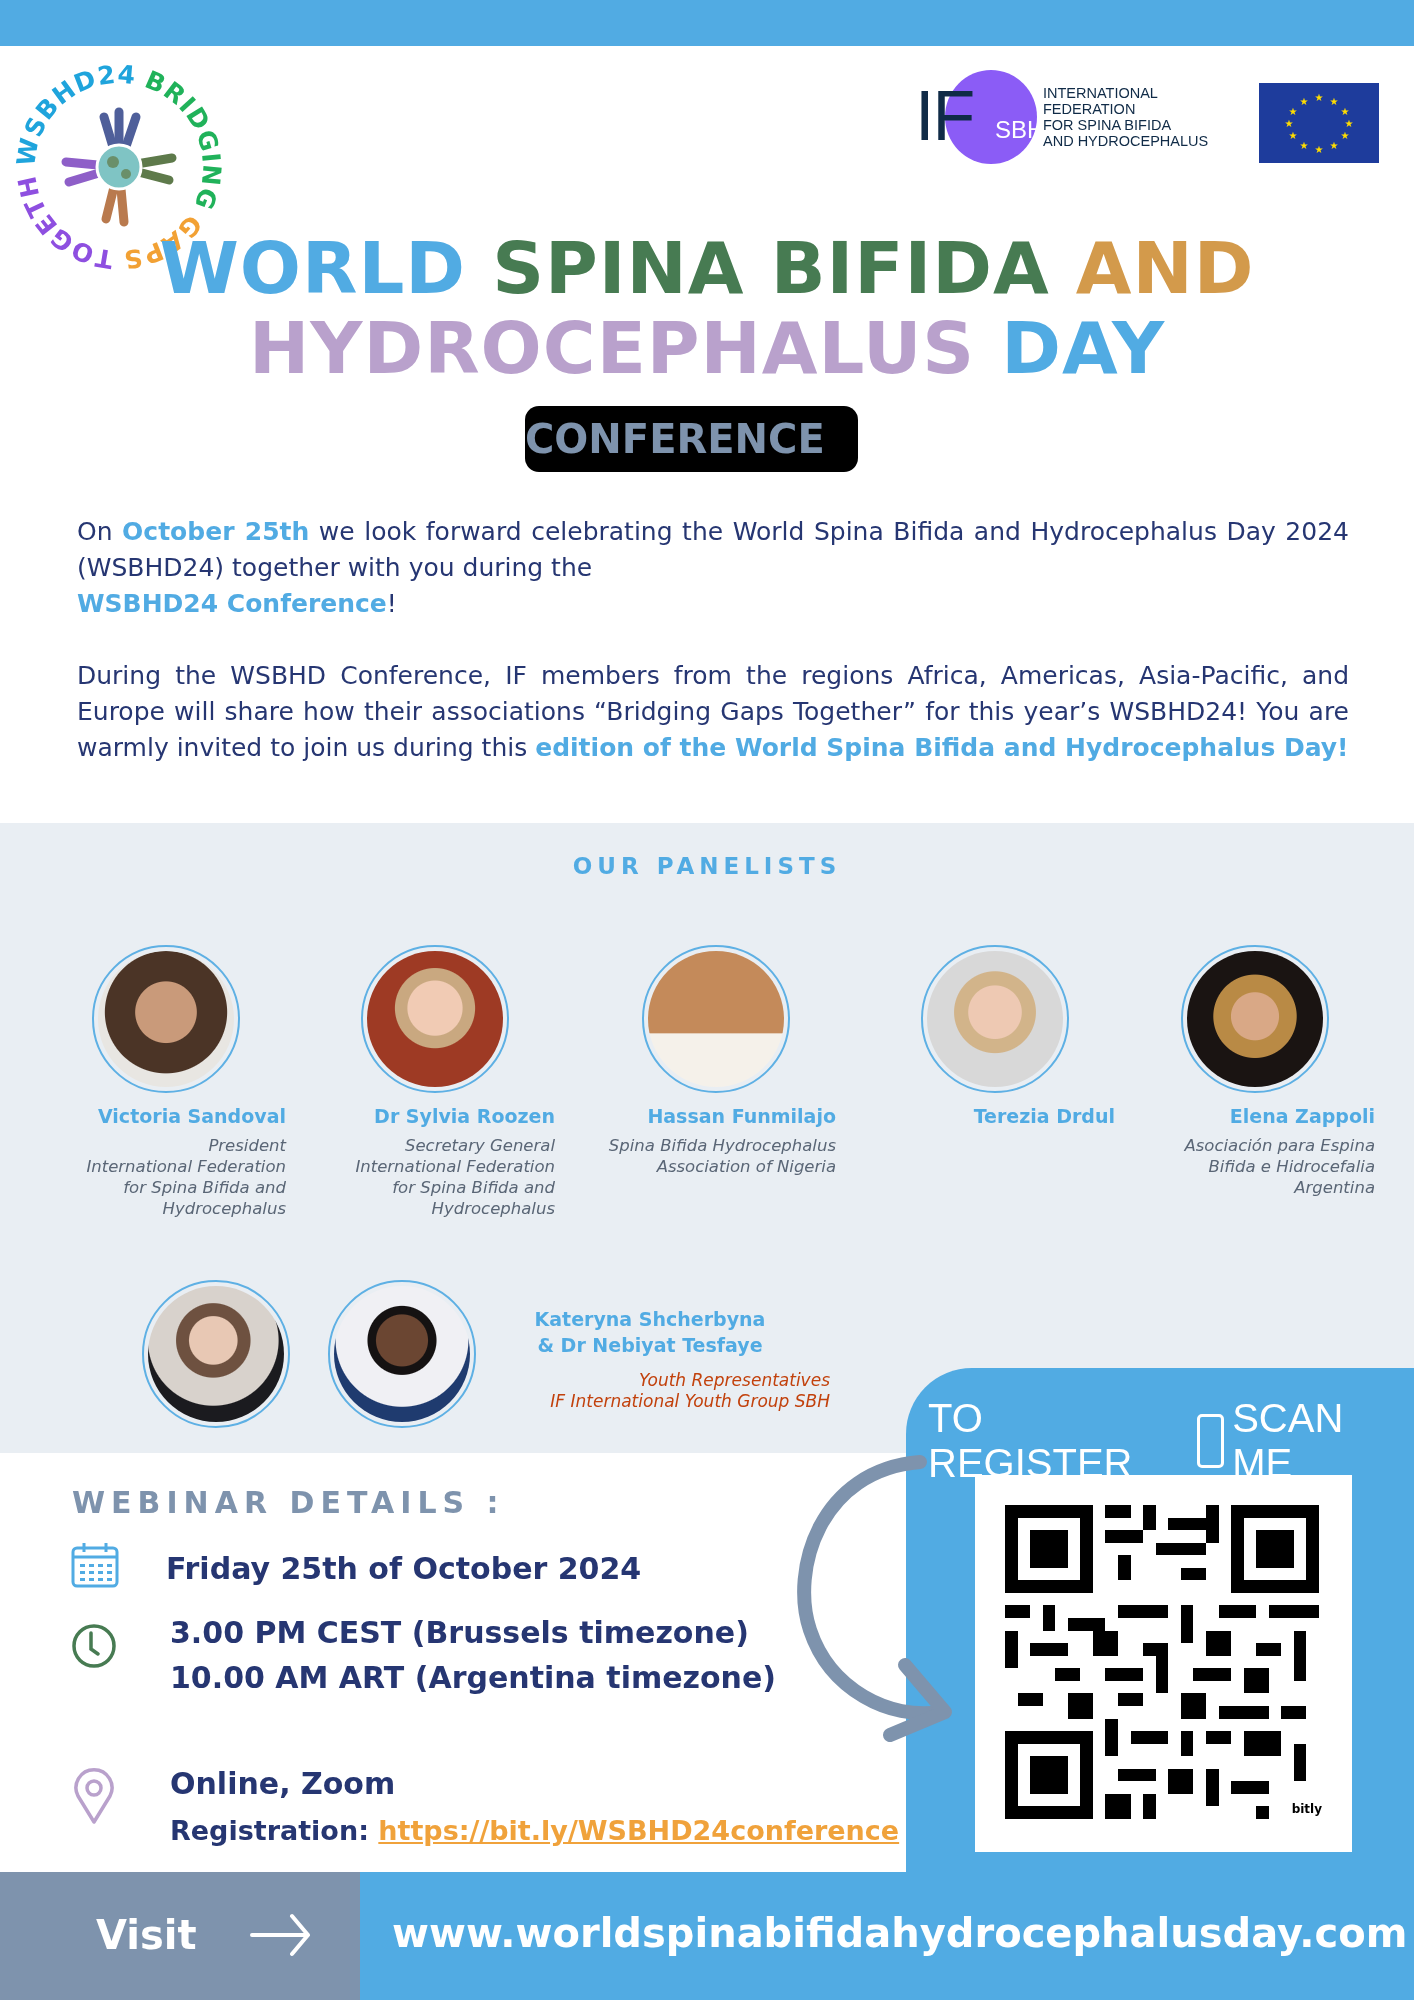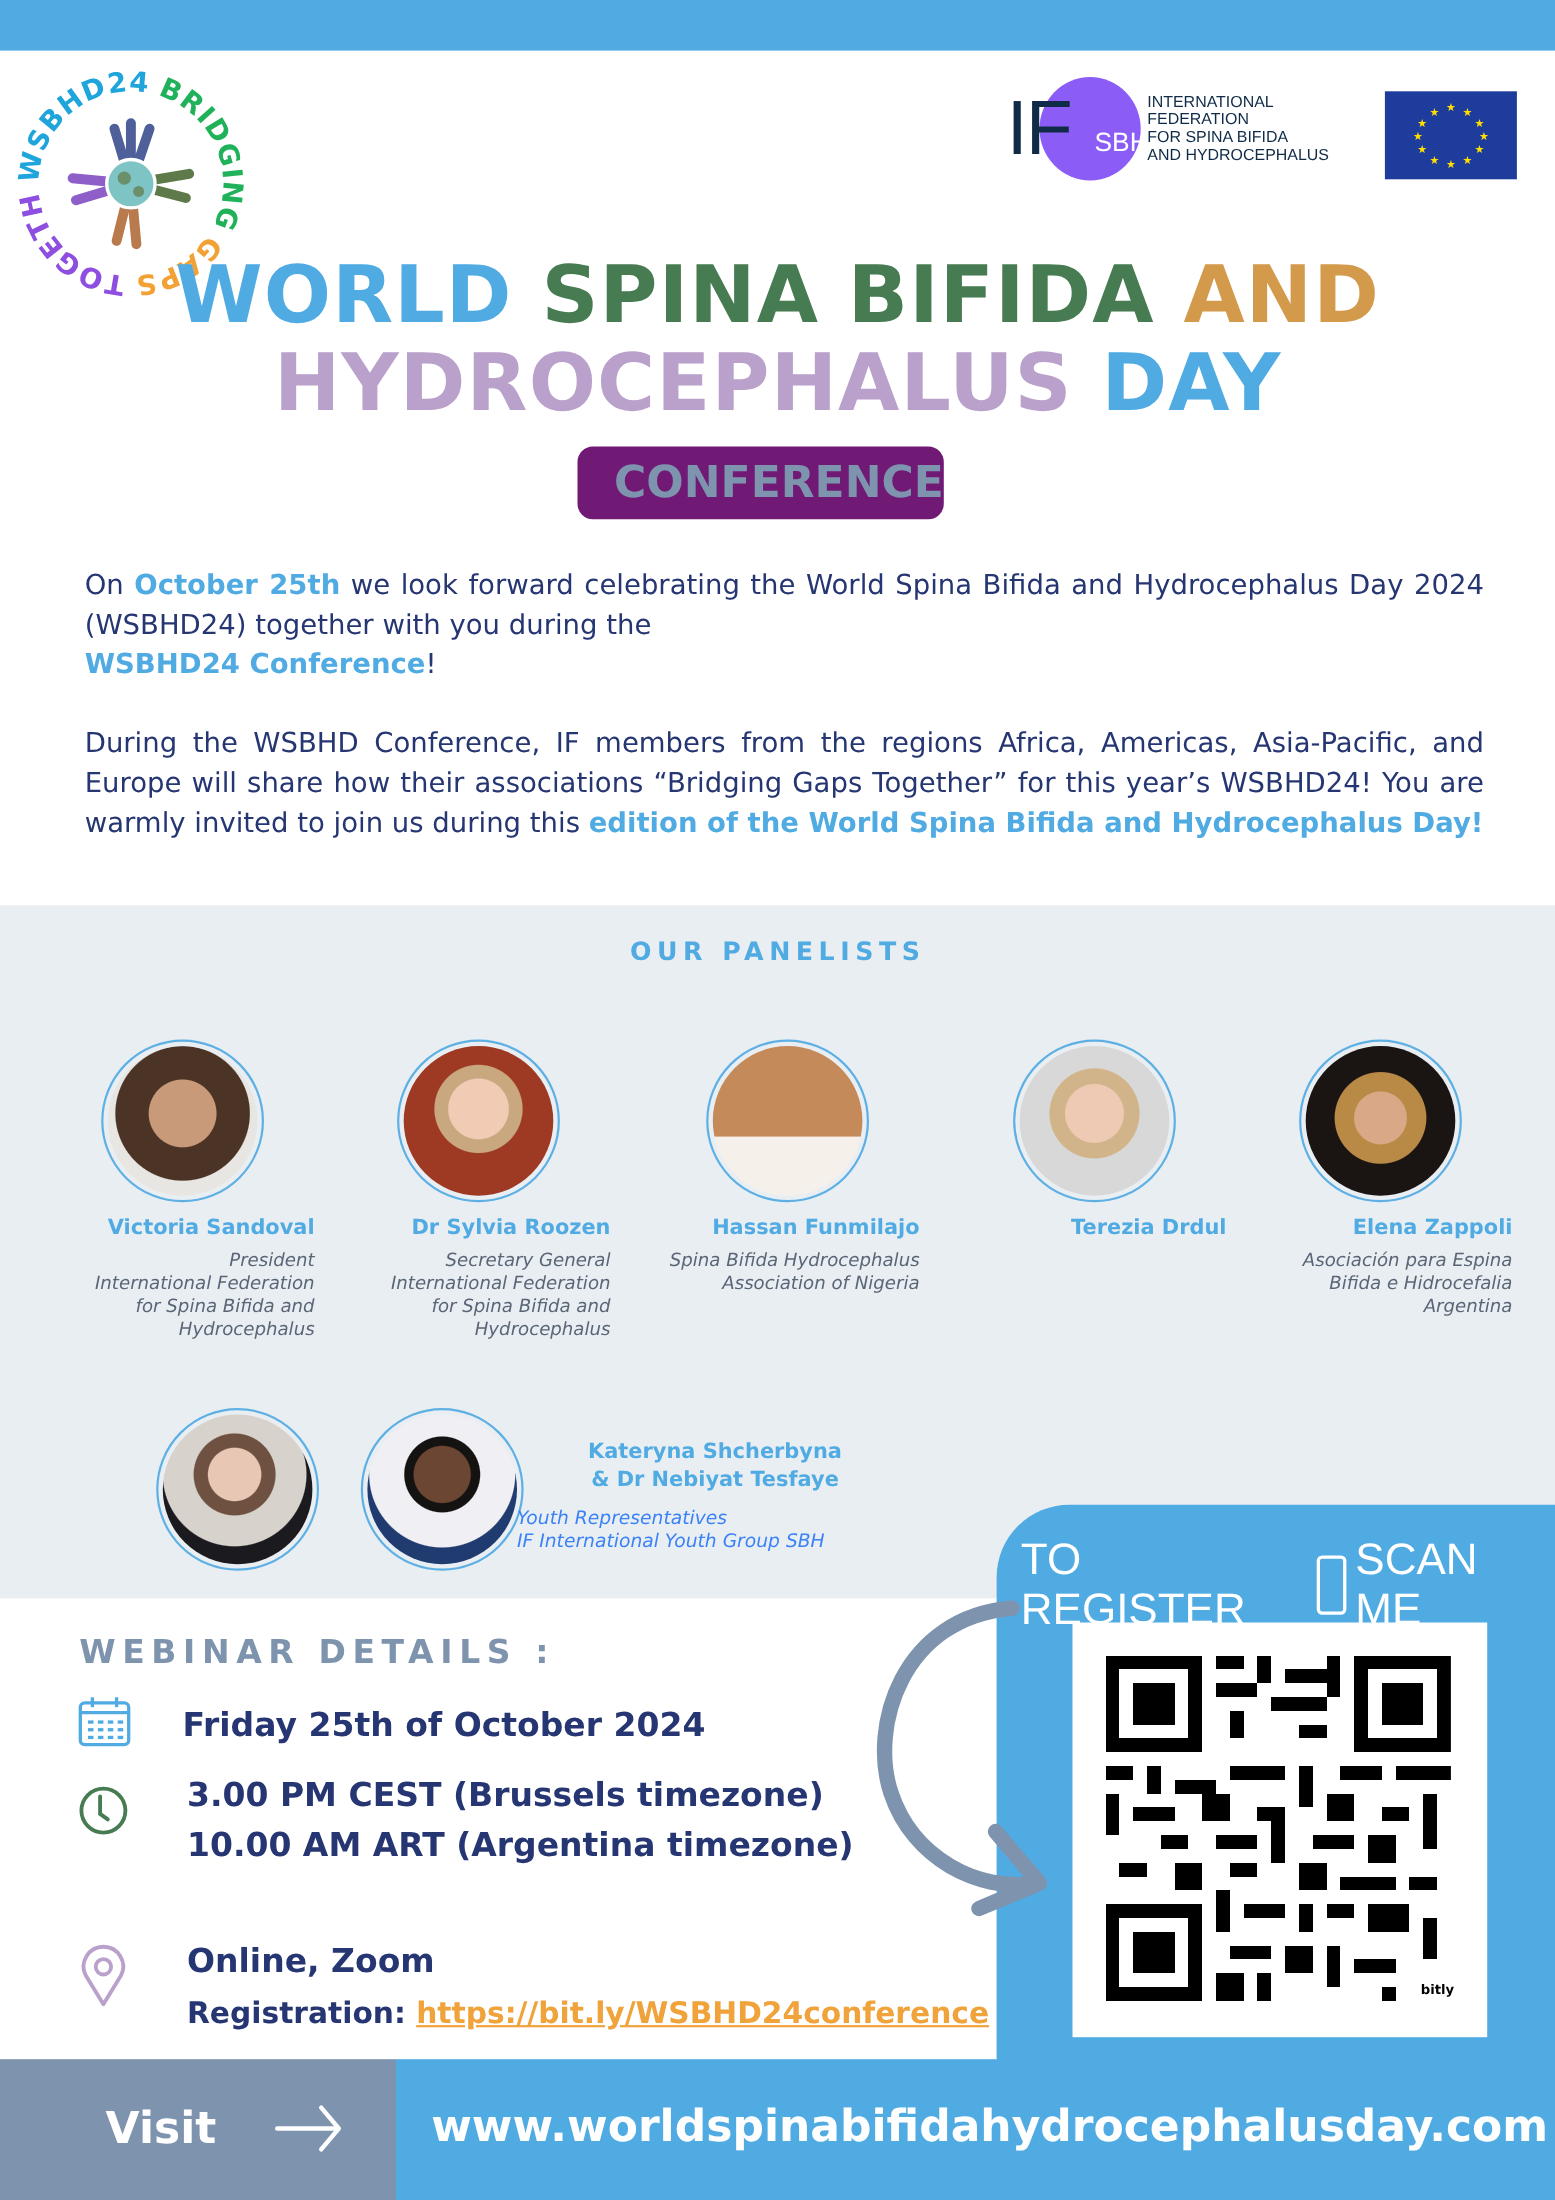--- a/index.html
+++ b/index.html
@@ -15,38 +15,38 @@
   .ifsbh .circle { width: 96px; height: 94px; border-radius: 50%; background: #8b5cf6; position: relative; margin-left: 30px; }
   .ifsbh .big-if { position: absolute; left: -30px; top: 6px; font-family: "Liberation Sans", sans-serif; font-size: 70px; color: #102b47; letter-spacing: -2px; line-height: 80px; }
   .ifsbh .sbh { position: absolute; left: 50px; top: 46px; font-family: "Liberation Sans", sans-serif; font-size: 24px; color: #ffffff; }
   .ifsbh .org-text { margin-left: 6px; font-family: "Liberation Sans", sans-serif; font-size: 14.5px; line-height: 16px; color: #102b47; }
   .eu-flag { position: absolute; left: 1259px; top: 83px; width: 120px; height: 80px; background: #1e3c9c; }
   .eu-flag svg { width: 120px; height: 80px; }
 
   
   .title { position: absolute; left: 0; top: 228px; width: 1414px; text-align: center; font-family: "DejaVu Sans", sans-serif; font-weight: bold; font-size: 72px; line-height: 80px; letter-spacing: 1px; }
   .c-blue { color: #51abe3; } .c-green { color: #477b52; } .c-orange { color: #d39a4b; } .c-purple { color: #b9a1cc; }
-  .conf-pill { position: absolute; left: 525px; top: 406px; width: 333px; height: 66px; border-radius: 14px; background: #701a75; text-align: right; font-weight: bold; font-size: 40px; line-height: 66px; color: #7e93ad; }
+  .conf-pill { position: absolute; left: 525px; top: 406px; width: 333px; height: 66px; border-radius: 14px; background: #000000; text-align: left; font-weight: bold; font-size: 40px; line-height: 66px; color: #7e93ad; }
 
   
   .intro { position: absolute; left: 77px; top: 514px; width: 1272px; font-family: "DejaVu Sans", sans-serif; font-size: 25px; line-height: 36px; color: #263672; text-align: justify; }
   .intro .hl { color: #51abe3; font-weight: bold; }
   .intro p + p { margin-top: 36px; }
 
   
   .panel-bg { position: absolute; left: 0; top: 823px; width: 1414px; height: 630px; background: #e9eef3; }
   .panel-heading { position: absolute; left: 0; top: 853px; width: 1414px; text-align: center; font-weight: bold; font-size: 23px; letter-spacing: 5px; color: #51abe3; }
   .pan { position: absolute; width: 240px; text-align: right; }
   .photo { width: 148px; height: 148px; border-radius: 50%; border: 2px solid #5eb0e4; margin: 0 auto; padding: 4px; background: #e9eef3; }
   .photo .img { width: 100%; height: 100%; border-radius: 50%; }
   .pname { margin-top: 12px; font-weight: bold; font-size: 19px; color: #51abe3; }
   .prole { margin-top: 8px; font-style: italic; font-size: 16.5px; line-height: 21px; color: #5a6676; }
 
   .youth-name { position: absolute; left: 470px; top: 1306px; width: 360px; text-align: center; font-weight: bold; font-size: 19px; line-height: 26px; color: #51abe3; }
-  .youth-role { position: absolute; left: 470px; top: 1370px; width: 360px; text-align: left; font-style: italic; font-size: 17px; line-height: 21px; color: #3b82f6; }
+  .youth-role { position: absolute; left: 470px; top: 1370px; width: 360px; text-align: right; font-style: italic; font-size: 17px; line-height: 21px; color: #c2410c; }
 
   
   .reg-panel { position: absolute; left: 906px; top: 1368px; width: 508px; height: 560px; background: #51abe3; border-top-left-radius: 66px; }
   .reg-title { position: absolute; left: 928px; top: 1396px; width: 480px; display: flex; align-items: center; font-family: "Liberation Sans", sans-serif; font-size: 40px; color: #ffffff; }
   .reg-title .phone { width: 28px; height: 54px; border: 3px solid #fff; border-radius: 5px; margin: 0 8px; position: relative; }
   .qr-box { position: absolute; left: 975px; top: 1475px; width: 377px; height: 377px; background: #ffffff; }
   .qr-box svg { position: absolute; left: 30px; top: 30px; width: 314px; height: 314px; }
   .bitly { position: absolute; right: 30px; bottom: 36px; font-family: "DejaVu Sans", sans-serif; font-weight: bold; font-size: 12px; color: #000; }
 
   .arrow { position: absolute; left: 780px; top: 1450px; width: 180px; height: 300px; }

